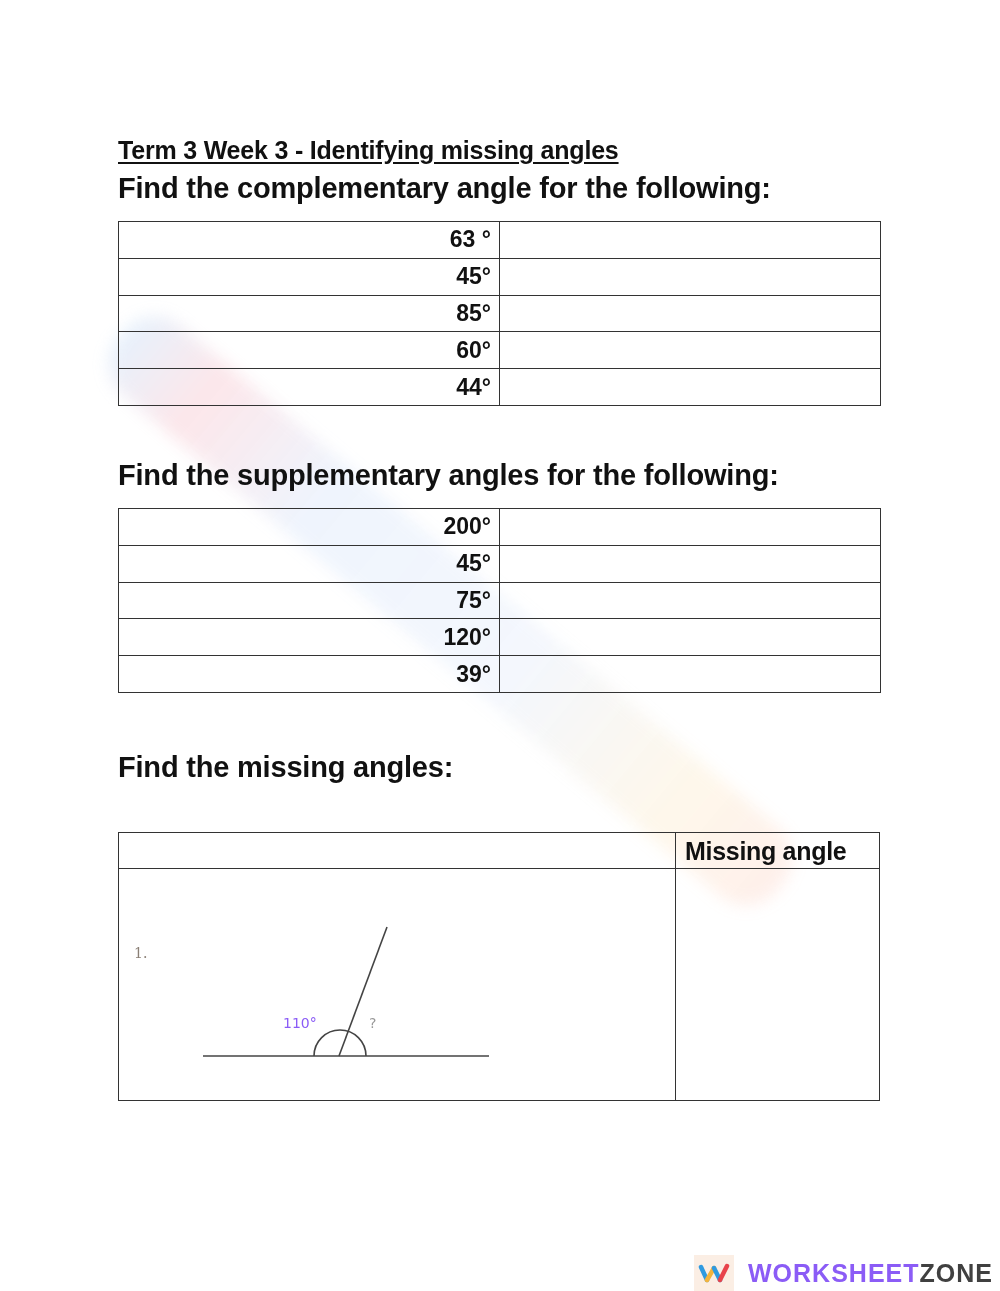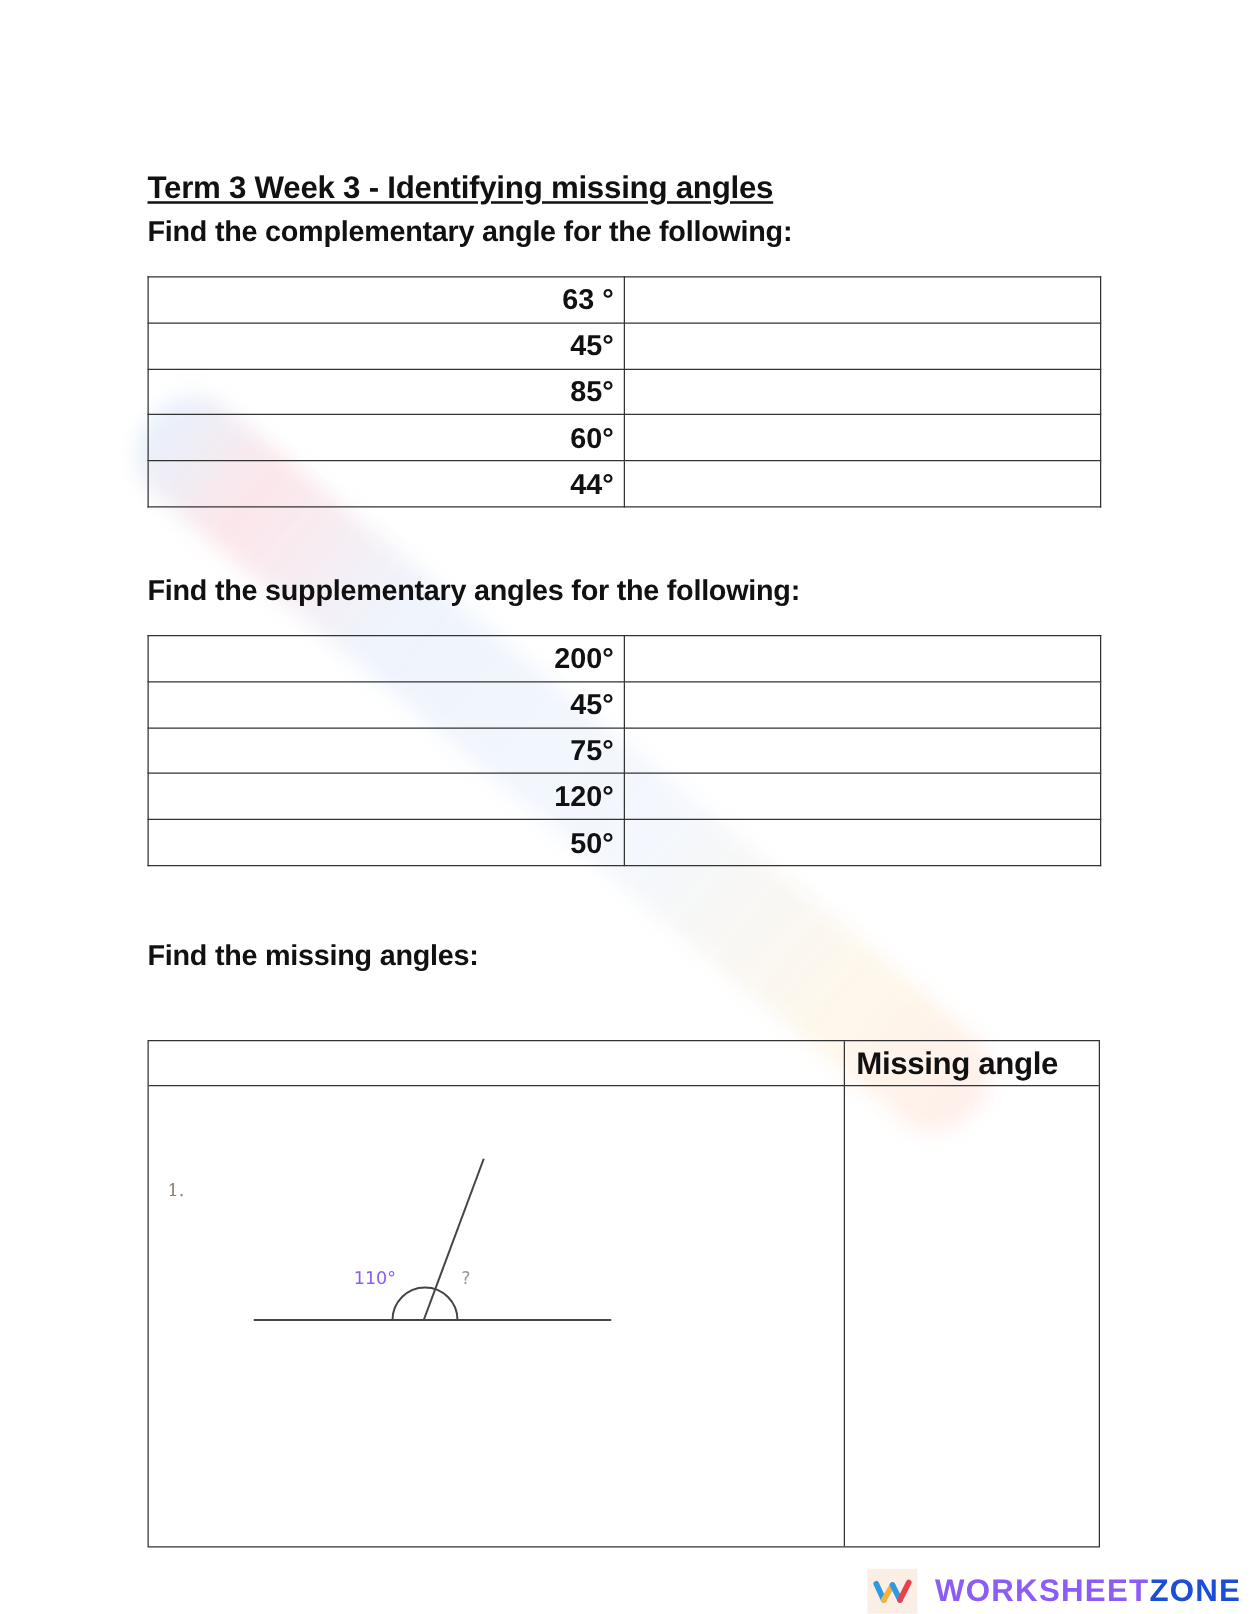--- a/index.html
+++ b/index.html
@@ -15,35 +15,35 @@
       pointer-events: none;
     }
 
     .page-title {
       position: absolute; left: 118px; top: 136px;
       font-size: 25px; font-weight: bold; text-decoration: underline;
       text-underline-offset: 3px; letter-spacing: -0.2px;
     }
     .section-title {
       position: absolute; left: 118px;
-      font-size: 23px; font-weight: bold; letter-spacing: -0.2px;
+      font-size: 29px; font-weight: bold; letter-spacing: -0.2px;
     }
 
     table.ws {
       position: absolute; border-collapse: collapse;
       font-weight: bold; font-size: 23px; text-align: right;
     }
     table.ws td {
       border: 1.5px solid #333; height: 36.8px; padding: 0 8px; vertical-align: middle;
     }
     table.ws td.q { width: 381px; }
     table.ws td.a { width: 381px; }
 
     .missing-table {
-      position: absolute; left: 118px; top: 832px; width: 762px; height: 406px;
+      position: absolute; left: 118px; top: 832px; width: 762px; height: 269px;
       border: 1.5px solid #333;
     }
     .mt-header {
       position: absolute; left: 0; top: 0; right: 0; height: 36px;
       border-bottom: 1.5px solid #333;
     }
     .mt-divider {
       position: absolute; left: 556px; top: 0; bottom: 0; width: 0; border-left: 1.5px solid #333;
     }
     .mt-header-label {
@@ -64,21 +64,21 @@
     .diagram svg { position: absolute; left: 0; top: 0; }
 
     .footer-logo {
       position: absolute; left: 694px; top: 1255px; height: 36px; display: flex; align-items: center;
     }
     .logo-mark {
       width: 40px; height: 36px; background: #fbeee4; display: flex; align-items: center; justify-content: center;
     }
     .logo-text { margin-left: 14px; font-size: 25px; font-weight: bold; letter-spacing: 1px; }
     .logo-text .w1 { color: #8b5cf6; }
-    .logo-text .w2 { color: #1d4ed8; }
+    .logo-text .w2 { color: #404040; }
   </style>
 </head>
 <body>
 
 <div class="watermark"></div>
 
 <div class="page-title">Term 3 Week 3 - Identifying missing angles</div>
 
 <div class="section-title" style="top:172px;">Find the complementary angle for the following:</div>
 
@@ -121,21 +121,21 @@
   </tr>
   <tr>
     <td class="q">75°</td>
     <td class="a"></td>
   </tr>
   <tr>
     <td class="q">120°</td>
     <td class="a"></td>
   </tr>
   <tr>
-    <td class="q">50°</td>
+    <td class="q">39°</td>
     <td class="a"></td>
   </tr>
 </tbody>
   </table>
 
 <div class="section-title" style="top:751px;">Find the missing angles:</div>
 
 <div class="missing-table">
   <div class="mt-header"></div>
   <div class="mt-divider"></div>

